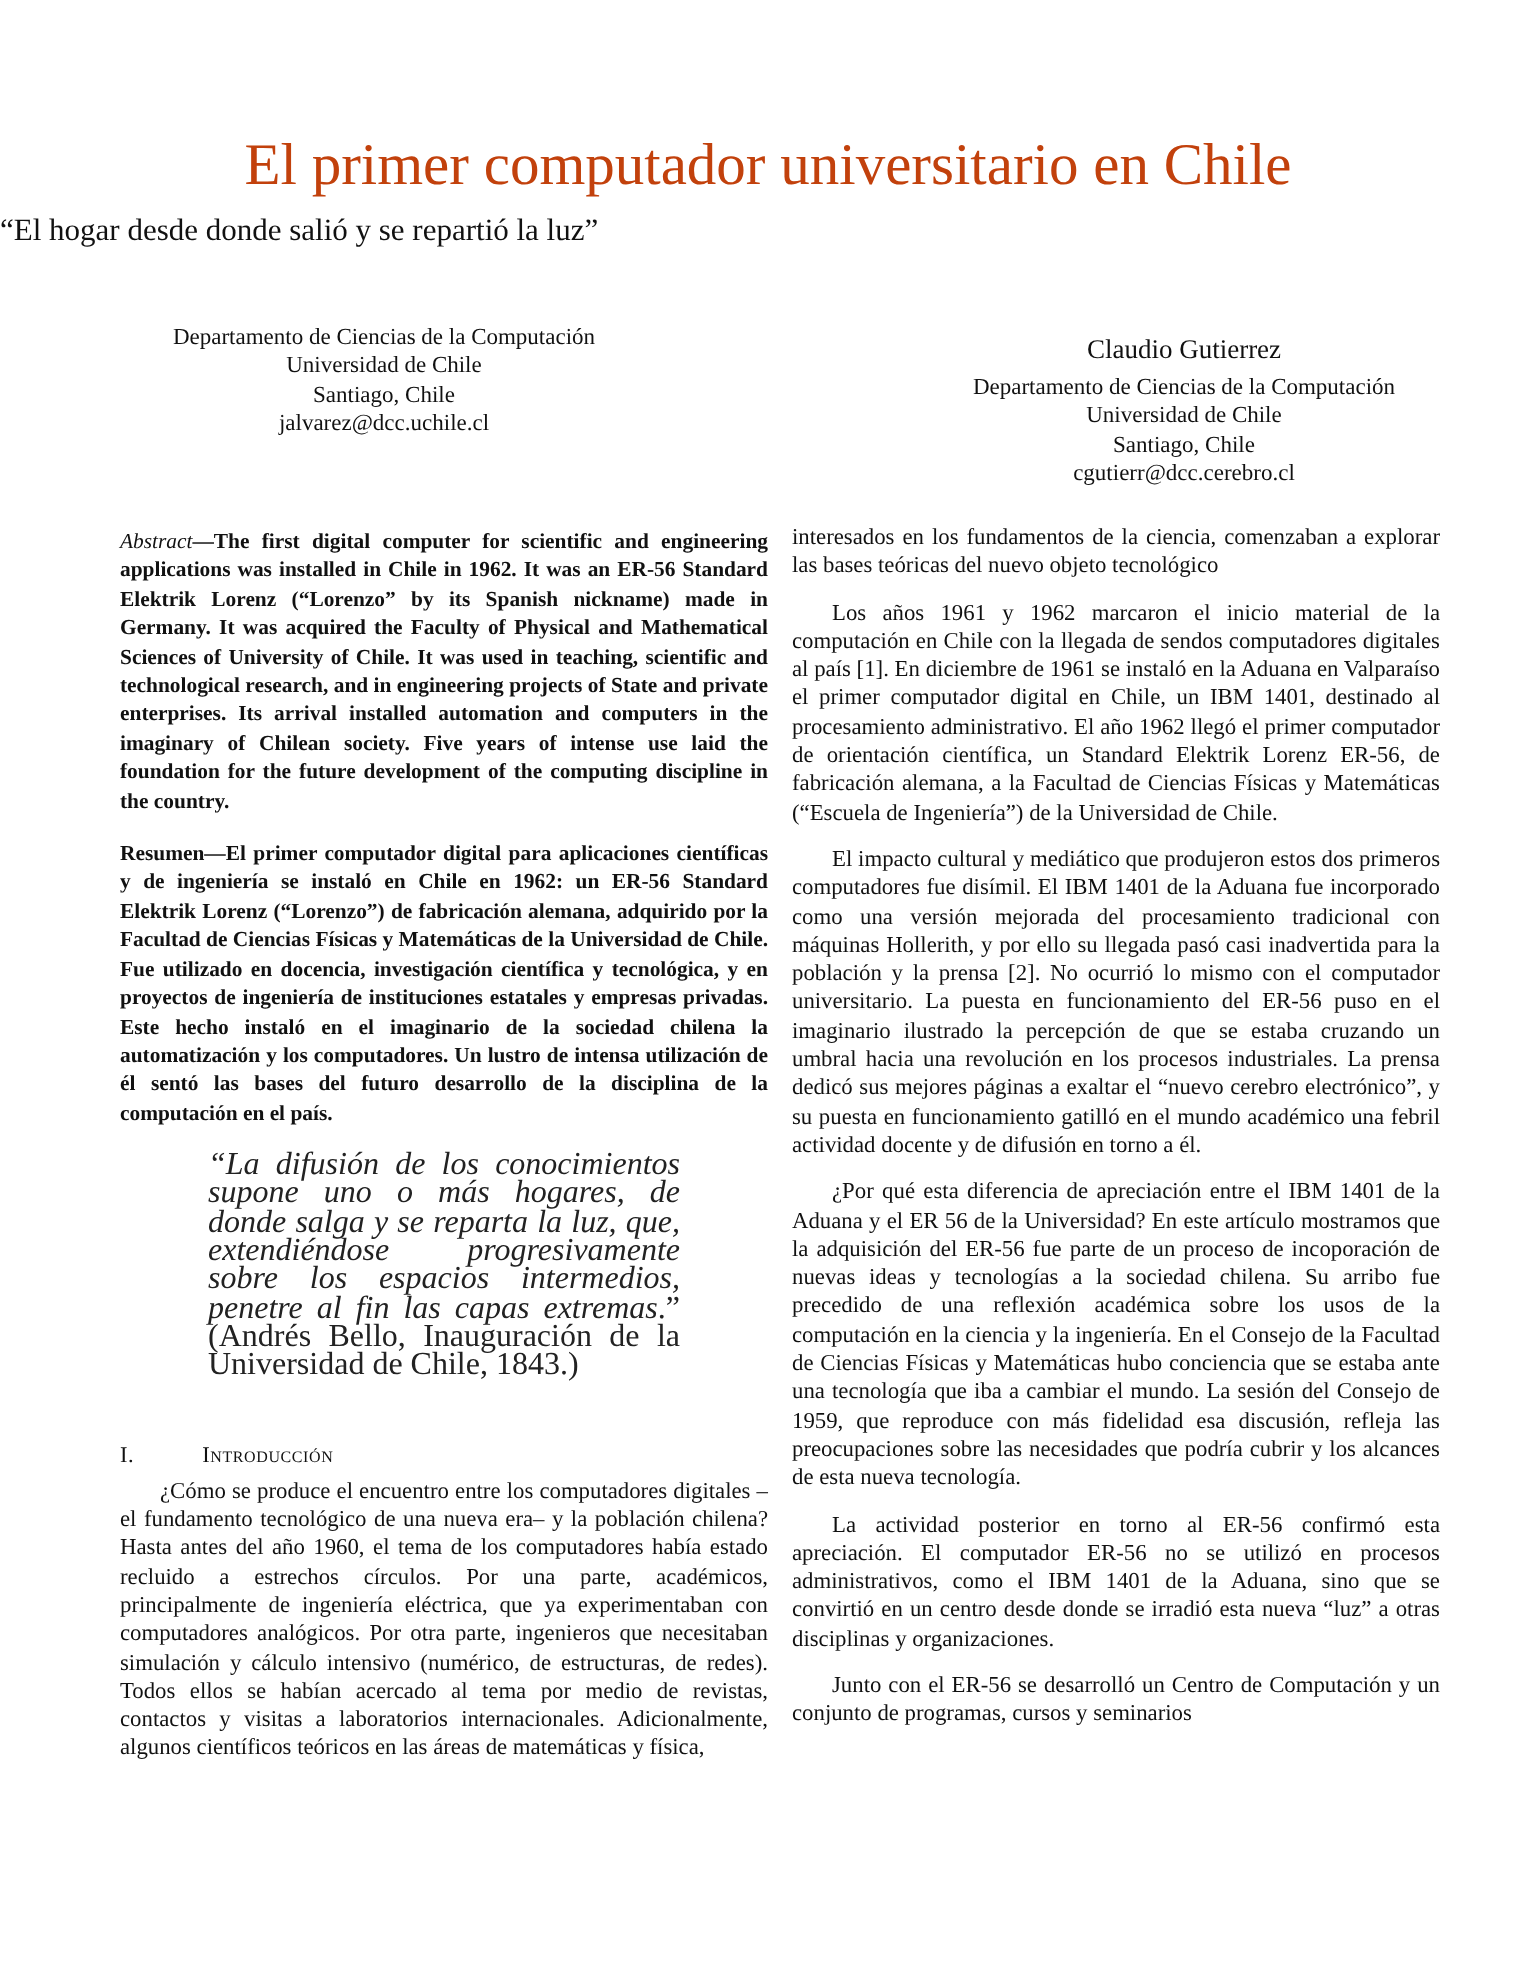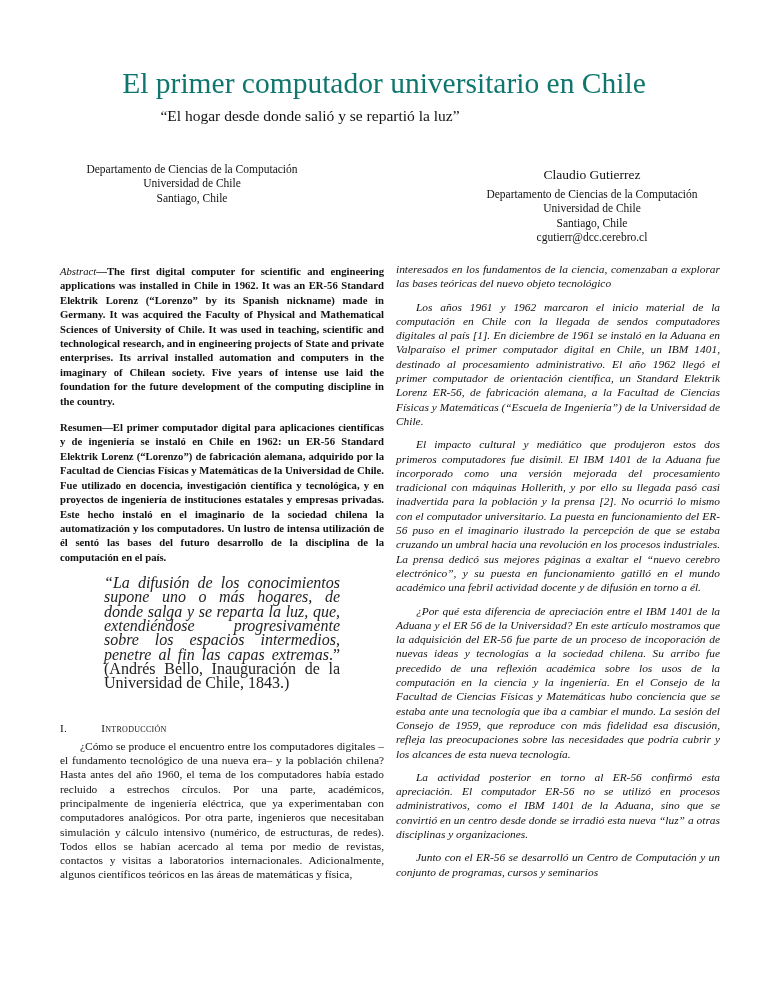--- a/index.html
+++ b/index.html
@@ -2,39 +2,39 @@
 <html><head>
   <meta charset="utf-8">
   <style>
     html, body { margin: 0; padding: 0; background: #ffffff; }
     body {
       width: 768px; height: 994px; position: relative; overflow: hidden;
       font-family: "Liberation Serif", "DejaVu Serif", serif; color: #111;
     }
     .title {
       position: absolute; left: 0; width: 768px; top: 66px; text-align: center;
-      font-size: 29.5px; line-height: 34px; color: #0f766e; margin: 0; font-weight: normal;
+      font-size: 29.5px; line-height: 34px; color: #c2410c; margin: 0; font-weight: normal;
     }
     .subtitle {
-      position: absolute; left: 0; width: 620px; top: 107px; text-align: center;
+      position: absolute; left: 0; width: 620px; top: 107px; text-align: left;
       font-size: 15.5px; line-height: 18px;
     }
     .author {
       position: absolute; top: 162px; width: 384px; text-align: center;
     }
     .author.left { left: 0; }
     .author.right { left: 400px; top: 166px; }
     .author .name { font-size: 13.5px; line-height: 17px; margin-bottom: 4px; }
     .author .aff { font-size: 11.5px; line-height: 14.3px; }
     .col {
       position: absolute; width: 324px; font-size: 11.4px; line-height: 14.3px;
       text-align: justify;
     }
     .col.left { left: 60px; top: 264px; }
-    .col.right { left: 396px; top: 262px; font-style: italic; }
+    .col.right { left: 396px; top: 262px; }
     .abstract { font-weight: bold; font-size: 10.7px; line-height: 14.4px; margin: 0 0 12px 0; }
     .abstract .lead { font-style: italic; font-weight: normal; }
     .keywords { font-weight: bold; font-style: italic; font-size: 10.7px; line-height: 14px; margin: 0 0 25px 0; }
     .epigraph {
       margin: 0 0 30px 44px; width: 236px; font-size: 16px; line-height: 14.3px;
       text-align: justify; color: #222;
     }
     .epigraph .q { font-style: italic; }
     .section-head { text-align: left; font-size: 11.2px; margin: 0 0 4px 0; letter-spacing: 0.3px; }
     .section-head .num { margin-right: 34px; }
@@ -45,20 +45,21 @@
 </head>
 <body>
 
 <h1 class="title">El primer computador universitario en Chile</h1>
 <div class="subtitle">“El hogar desde donde salió y se repartió la luz”</div>
 
 <div class="author left">
   <div class="aff">Departamento de Ciencias de la Computación</div>
   <div class="aff">Universidad de Chile</div>
   <div class="aff">Santiago, Chile</div>
+  <div class="aff">jalvarez@dcc.uchile.cl</div>
 </div>
 
 <div class="author right">
   <div class="name">Claudio Gutierrez</div>
   <div class="aff">Departamento de Ciencias de la Computación</div>
   <div class="aff">Universidad de Chile</div>
   <div class="aff">Santiago, Chile</div>
   <div class="aff">cgutierr@dcc.cerebro.cl</div>
 </div>
 

